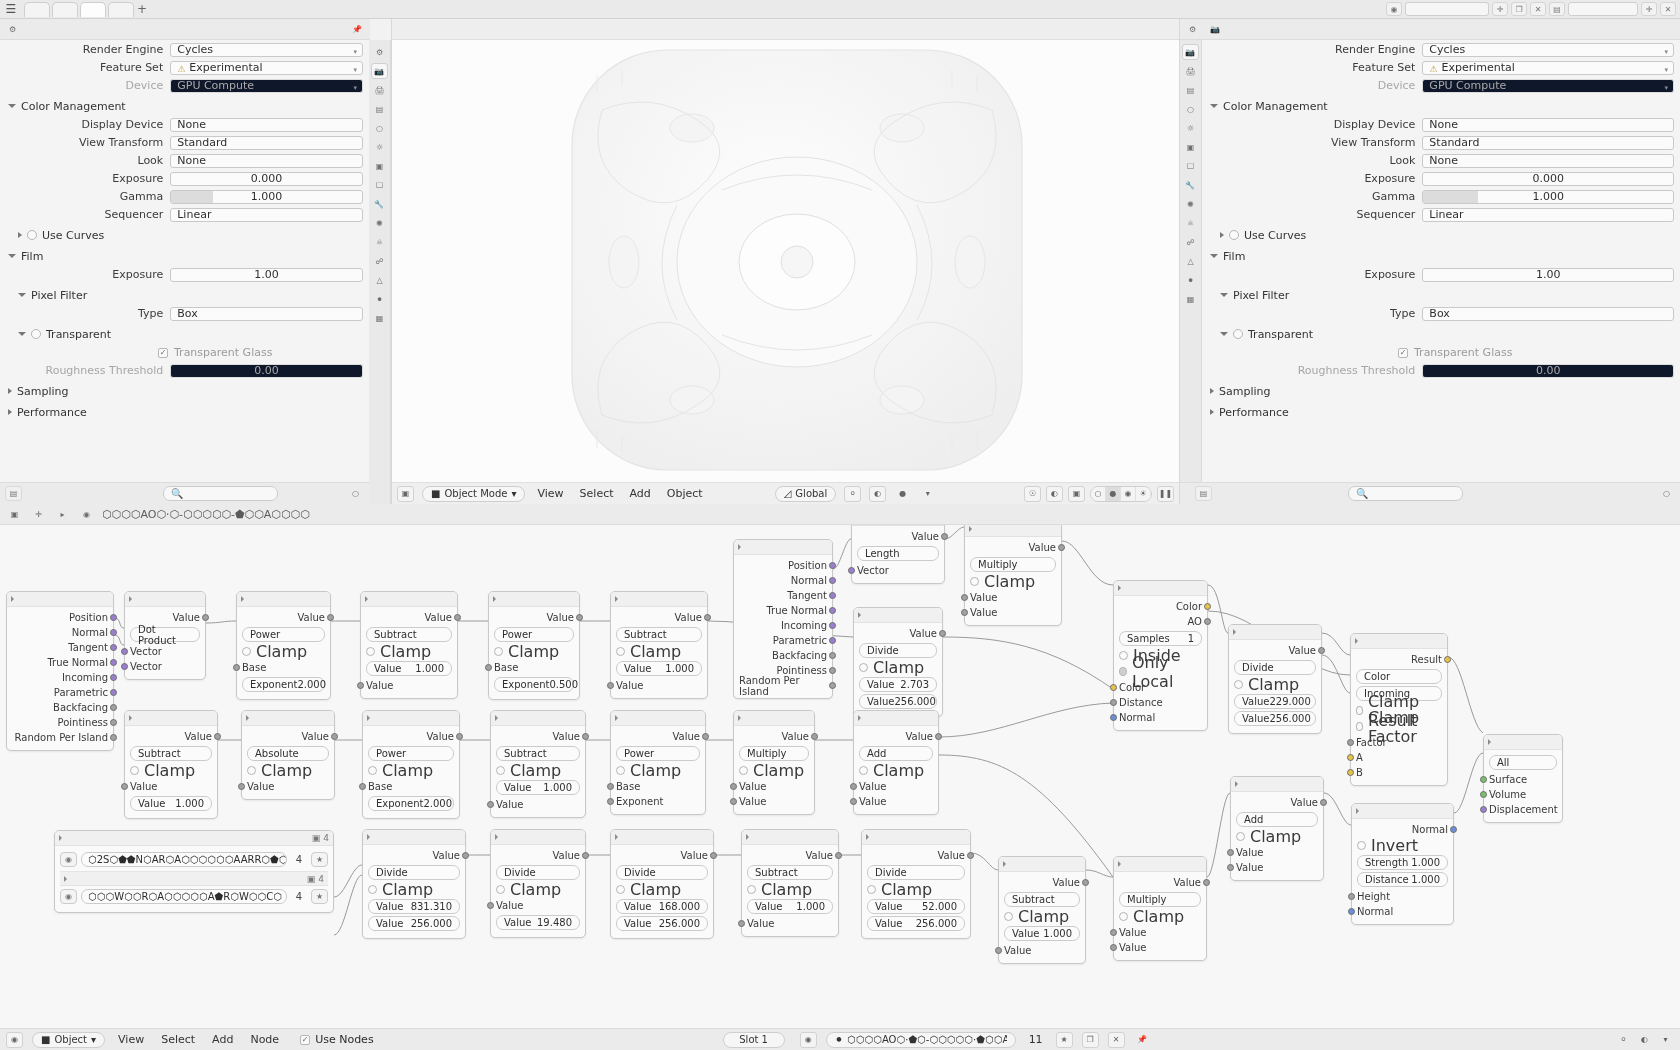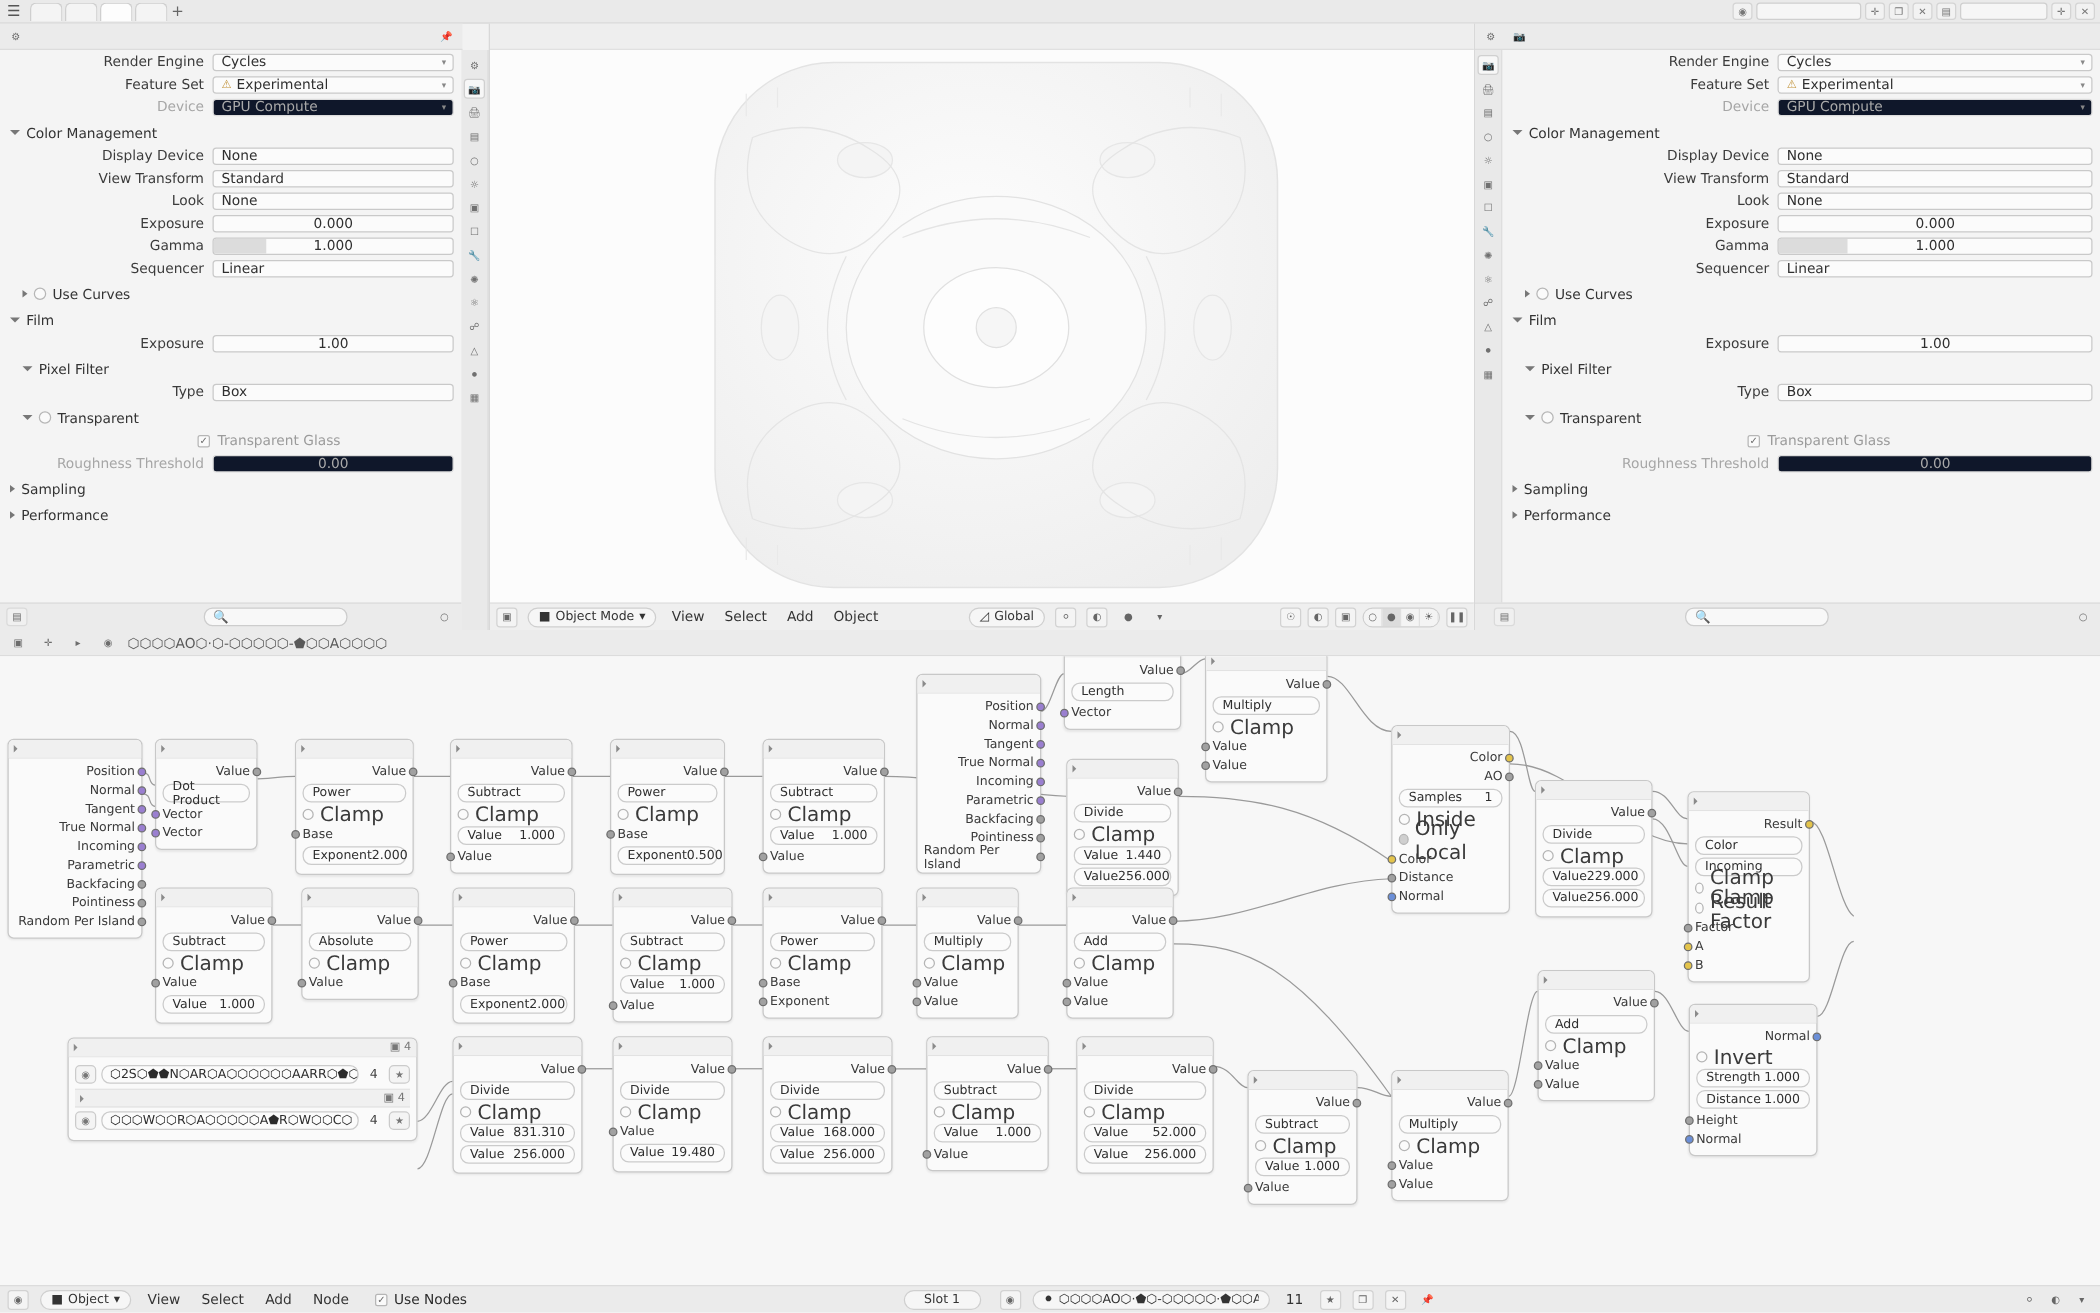--- a/index.html
+++ b/index.html
@@ -50,21 +50,21 @@
   .ptab { width: 17px; height: 16px; border-radius: 3px; display:flex; align-items:center; justify-content:center;
           font-size: 8px; color: #707070; }
   .ptab.sel { background: #f7f7f7; border: 1px solid #d0d0d0; }
 
   .props { position: absolute; top: 21px; bottom: 22px; overflow: hidden; background: #f4f4f4; }
   .row { display: flex; align-items: center; height: 17px; margin: 1px 6px; }
   .row .lbl { width: 46%; text-align: right; padding-right: 7px; color: #3b3b3b; white-space: nowrap; overflow: hidden; }
   .row .lbl.dim { color: #a6a6a6; }
   .field {
     flex: 1; height: 14px; border: 1px solid #c9c9c9; border-radius: 3px;
-    background: #fbfbfb; display: flex; align-items: center; padding: 0 6px; position: relative;
+    background: #fbfbfb; display: flex; align-items: flex-end; padding: 0 6px; position: relative;
     color: #2f2f2f; overflow: hidden; white-space: nowrap;
   }
   .field.dim { color: #a9a9a9; background: #0f172a; border-color: #dcdcdc; }
   .field.center { justify-content: center; }
   .field .warn { color: #c2933a; margin-right: 4px; font-size: 9px; }
   .field .chev { position: absolute; right: 5px; color: #888; font-size: 7px; }
   .slider { position: relative; overflow: hidden; }
   .slider .fill { position: absolute; left: 0; top: 0; bottom: 0; background: #dcdcdc; }
   .slider .txt { position: relative; width: 100%; text-align: center; }
   .sect {
@@ -873,21 +873,21 @@
             </div>
           <div class="nfield">
               <span>Divide</span>
             </div>
           <div class="ncheck">
               <span class="nradio"></span>
               <span>Clamp</span>
             </div>
           <div class="nfield">
               <span>Value</span>
-              <span>1.440</span>
+              <span>2.703</span>
             </div>
           <div class="nfield">
               <span>Value</span>
               <span>256.000</span>
             </div>
         </div>
       </div>
 
       <div class="node" style="left:1113px; top:55px; width:95px;">
         <div class="nhead">
@@ -987,20 +987,42 @@
               <span class="dot l d-yellow"></span>
               <span>A</span>
             </div>
           <div class="sock">
               <span class="dot l d-yellow"></span>
               <span>B</span>
             </div>
         </div>
       </div>
 
+      <div class="node" style="left:1483px; top:209px; width:80px;">
+        <div class="nhead">
+            <span class="t"></span>
+          </div>
+        <div class="nbody">
+          <div class="nfield">
+              <span>All</span>
+            </div>
+          <div class="sock">
+              <span class="dot l d-green"></span>
+              <span>Surface</span>
+            </div>
+          <div class="sock">
+              <span class="dot l d-green"></span>
+              <span>Volume</span>
+            </div>
+          <div class="sock">
+              <span class="dot l d-purple"></span>
+              <span>Displacement</span>
+            </div>
+        </div>
+      </div>
 
       <div class="node" style="left:124px; top:185px; width:94px;">
         <div class="nhead">
             <span class="t"></span>
           </div>
         <div class="nbody">
           <div class="sock out">
               <span class="dot r d-gray"></span>
               <span>Value</span>
             </div>

